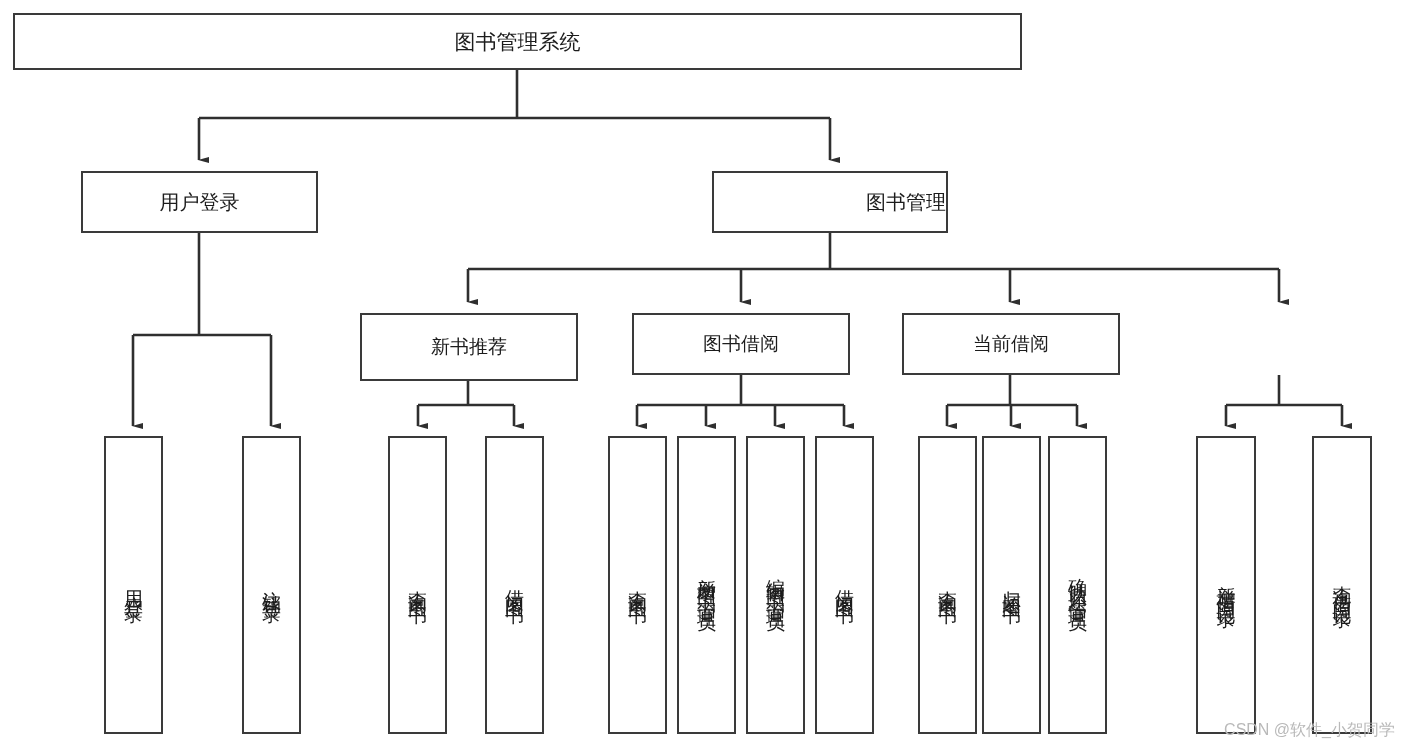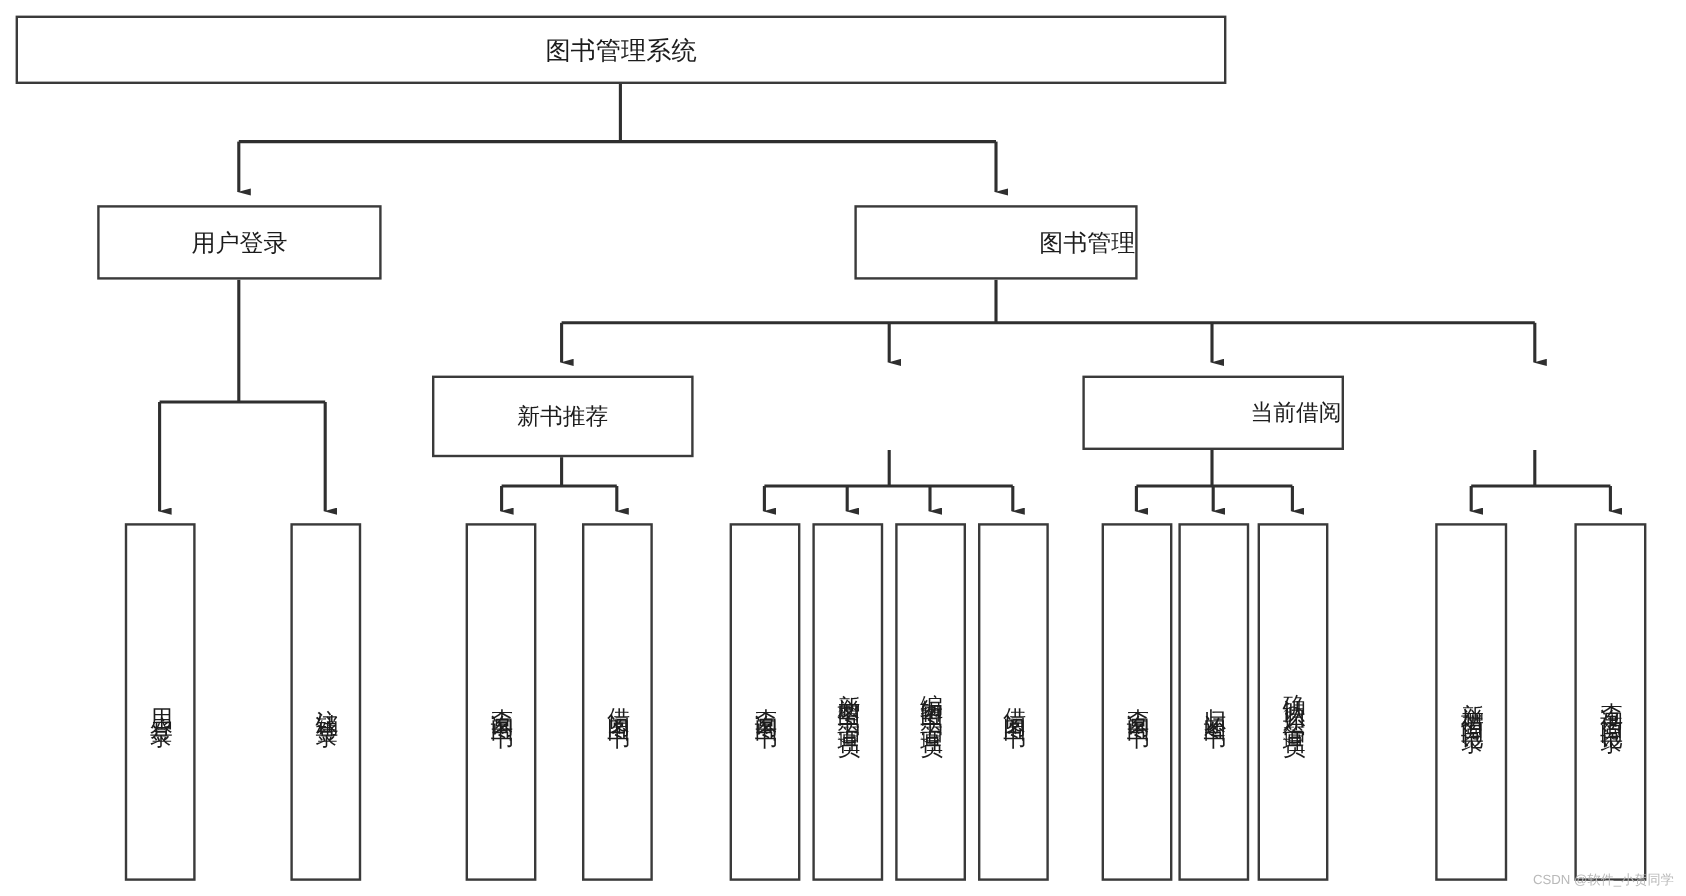--- a/index.html
+++ b/index.html
@@ -53,21 +53,21 @@
     left: 0;
     top: 0;
     width: 1405px;
     height: 747px;
     pointer-events: none;
   }
   .watermark {
     position: absolute;
     right: 10px;
     bottom: 6px;
-    font-size: 11px;
+    font-size: 16px;
     color: #b9b9b9;
     white-space: nowrap;
   }
 </style>
 </head>
 <body>
 
 <div id="canvas">
 
   <svg class="edges" viewBox="0 0 1405 747">
@@ -127,21 +127,24 @@
   <div class="node level1" style="left:81px; top:171px; width:237px; height:62px;">
     <span>用户登录</span>
   </div>
   <div class="node level1" style="left:712px; top:171px; width:236px; height:62px;justify-content:flex-end;">
     <span>图书管理</span>
   </div>
 
   <div class="node level2" style="left:360px; top:313px; width:218px; height:68px;">
     <span>新书推荐</span>
   </div>
-  <div class="node level2" style="left:902px; top:313px; width:218px; height:62px;justify-content:flex-end;">
+  <div class="node level2" style="left:632px; top:313px; width:218px; height:62px;">
+    <span>图书借阅</span>
+  </div>
+  <div class="node level2" style="left:902px; top:313px; width:218px; height:62px;">
     <span>当前借阅</span>
   </div>
 
   <div class="node leaf" style="left:104px; top:436px; width:59px; height:298px;">
     <span>用户登录</span>
   </div>
   <div class="node leaf" style="left:242px; top:436px; width:59px; height:298px;">
     <span>注销登录</span>
   </div>
 

